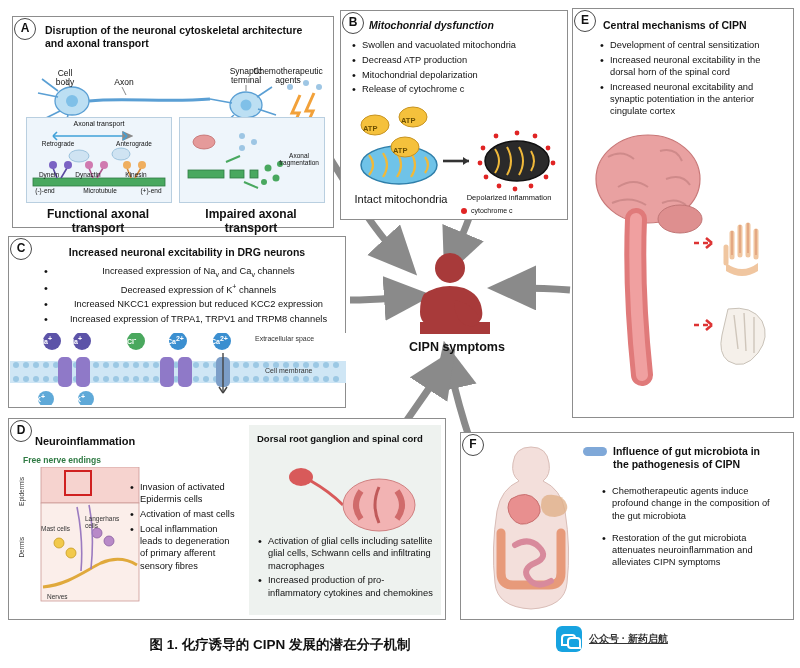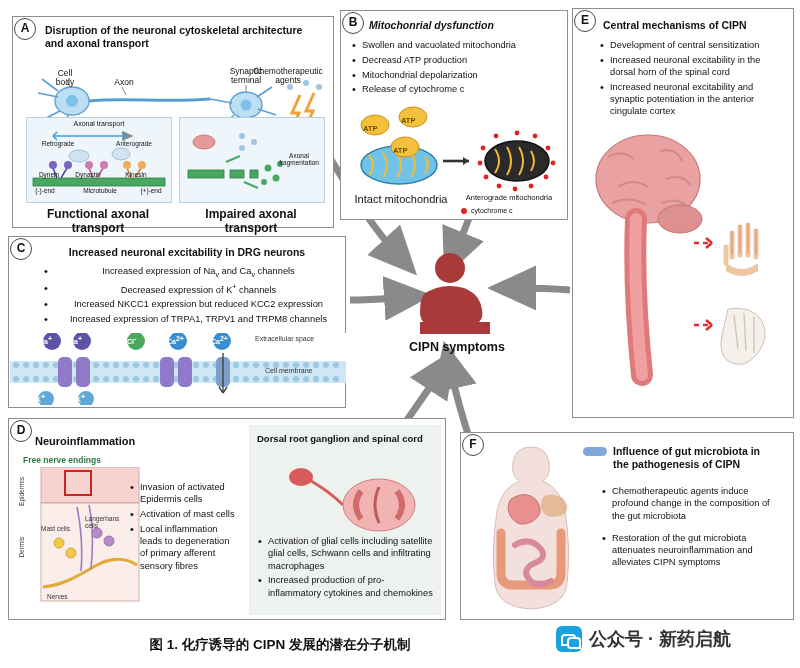--- a/index.html
+++ b/index.html
@@ -115,23 +115,24 @@
     position: absolute;
     left: 11px;
     top: 11px;
     width: 10px;
     height: 8px;
     border: 2px solid #fff;
     border-radius: 4px 4px 0 4px;
     background: #17a3e0;
   }
   .wm-text {
-    font-size: 18px;
+    font-size: 10px;
     font-weight: bold;
     color: #333;
+    text-decoration: underline;
   }
   .figlabel {
     font-size: 8.5px;
     text-align: center;
     color: #111;
   }
   .figlabel.b {
     font-weight: bold;
     font-size: 12px;
   }
@@ -303,21 +304,21 @@
         <circle cx="140" cy="45" r="2.4"></circle>
           <circle cx="153" cy="33" r="2.4"></circle>
       </g>
     </svg>
 
     <div style="position:absolute;left:22px;top:113px;font-size:7.5px;font-weight:bold;color:#6b4e00;">ATP</div>
     <div style="position:absolute;left:60px;top:105px;font-size:7.5px;font-weight:bold;color:#6b4e00;">ATP</div>
     <div style="position:absolute;left:52px;top:135px;font-size:7.5px;font-weight:bold;color:#6b4e00;">ATP</div>
 
     <div class="figlabel" style="position:absolute;left:6px;top:182px;width:108px;font-size:11px;">Intact mitochondria</div>
-    <div class="figlabel" style="position:absolute;left:114px;top:182px;width:108px;font-size:7.5px;">Anterograde mitochondria</div>
+    <div class="figlabel" style="position:absolute;left:114px;top:182px;width:108px;font-size:7.5px;">Depolarized inflammation</div>
     <div style="position:absolute;left:120px;top:196px;width:100px;display:flex;align-items:center;gap:4px;">
       <span style="width:6px;height:6px;border-radius:50%;background:#e02424;display:inline-block;"></span>
       <span style="font-size:7px;">cytochrome c</span>
     </div>
   </div>
   <div class="panel-letter" style="left:342px;top:12px;">B</div>
 
   <div class="panel" style="left:8px;top:236px;width:338px;height:172px;text-align:center;">
     <div class="panel-title" style="position:absolute;left:30px;top:9px;width:296px;">Increased neuronal excitability in DRG neurons</div>
     <ul class="bullets" style="position:absolute;left:34px;top:28px;width:300px;">

